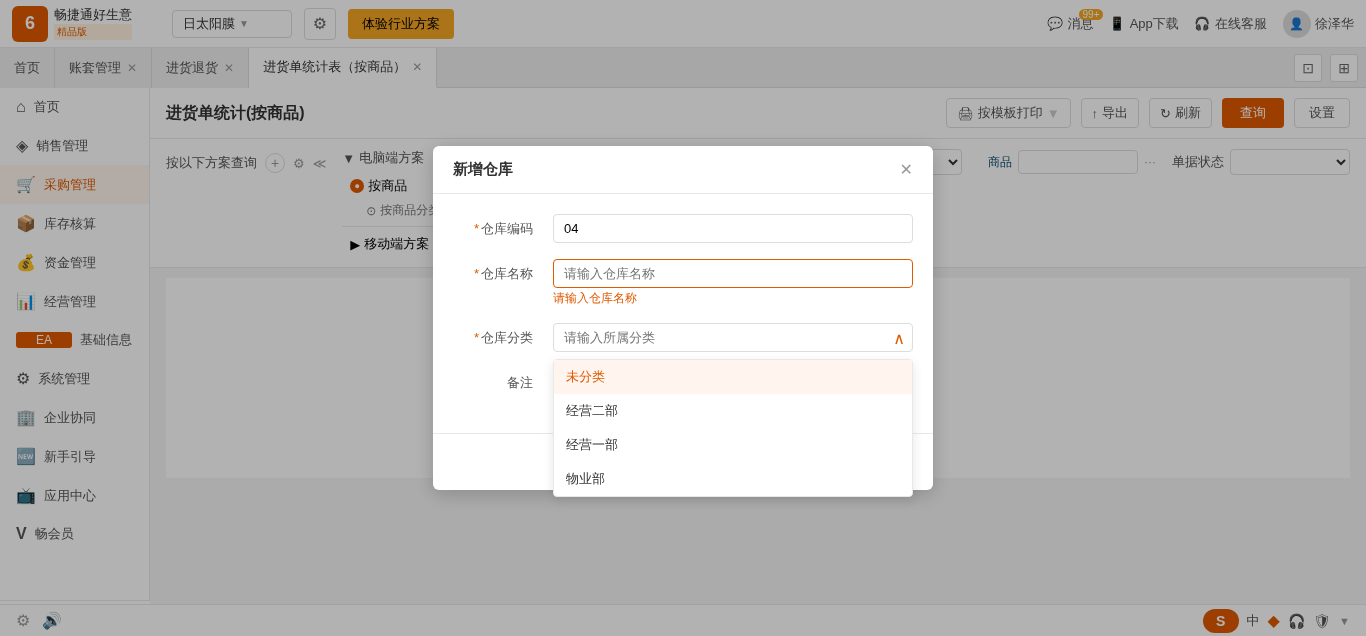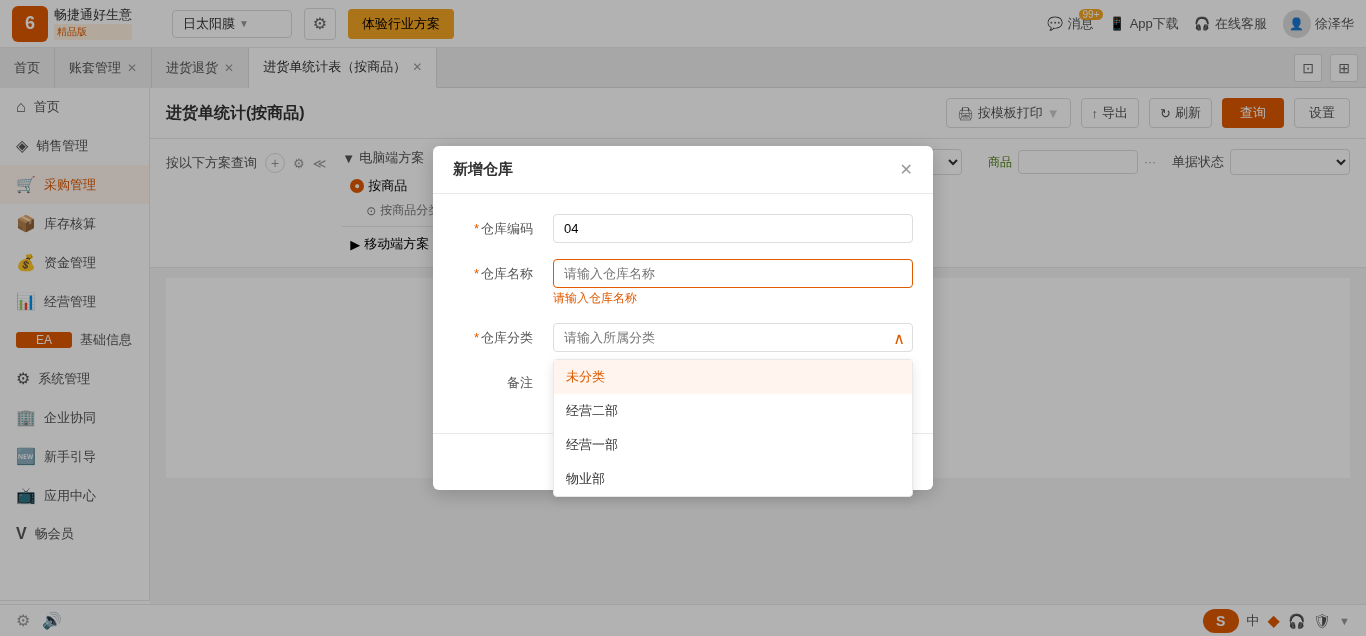--- a/index.html
+++ b/index.html
@@ -191,21 +191,21 @@
       display: flex; align-items: center; justify-content: center;
       font-size: 9px; color: #fff;
     }
     .scheme-sub-item {
       padding: 3px 8px 3px 24px; font-size: 12px; color: #777;
       cursor: pointer; display: flex; align-items: center; gap: 4px;
     }
     .filter-field {
       display: flex; align-items: center; gap: 6px;
     }
-    .filter-field label { font-size: 12px; color: #4d7c0f; white-space: nowrap; }
+    .filter-field label { font-size: 12px; color: #0c4a6e; white-space: nowrap; }
     .filter-input {
       flex: 1;
       border: 1px solid #ddd; border-radius: 4px;
       padding: 4px 8px; font-size: 12px; color: #333;
       outline: none;
     }
     .filter-select {
       flex: 1;
       border: 1px solid #ddd; border-radius: 4px;
       padding: 4px 8px; font-size: 12px; color: #333;

